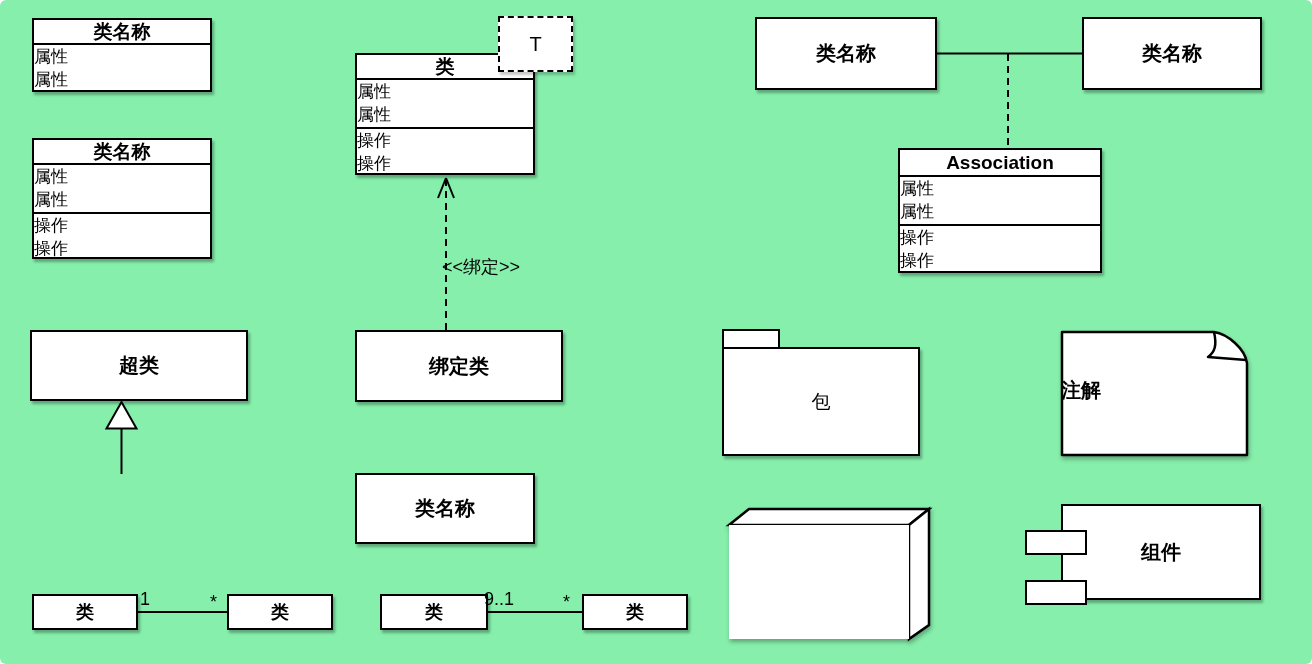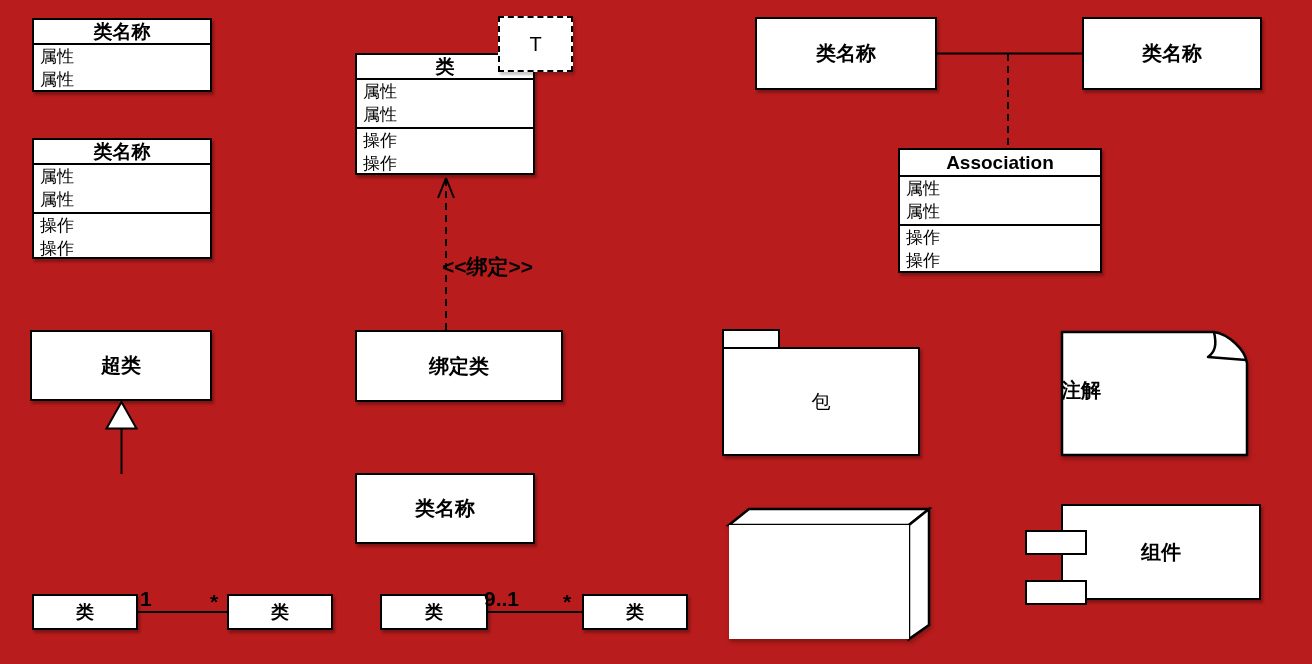--- a/index.html
+++ b/index.html
@@ -1,40 +1,40 @@
 <!DOCTYPE html>
 <html><head>
 <meta charset="utf-8">
 <style>
   html,body{margin:0;padding:0;background:#ffffff;}
   #canvas{
-    position:relative;width:1312px;height:664px;background:#b91c1c;overflow:hidden;
-    font-family:"Liberation Sans",sans-serif;color:#000;
+    position:relative;width:1312px;height:664px;background:#86efac;overflow:hidden;
+    font-family:"Liberation Sans",sans-serif;color:#000;border-radius:6px;
   }
   #wires{position:absolute;left:0;top:0;width:1312px;height:664px;}
   .box{
     position:absolute;box-sizing:border-box;background:#fff;border:2px solid #000;
     box-shadow:1.5px 3px 2.5px rgba(0,0,0,0.30);
   }
   .lbl{display:flex;align-items:center;justify-content:center;font-weight:bold;font-size:20px;}
   .cls-header{
     box-sizing:border-box;border-bottom:2px solid #000;text-align:center;
     font-weight:bold;font-size:19px;line-height:23px;height:25px;
   }
   .compartment{
-    box-sizing:border-box;font-size:17px;line-height:23px;padding:0 0 0 6px;
+    box-sizing:border-box;font-size:17px;line-height:23px;padding:0 0 0 0;
     overflow:hidden;
   }
   .compartment.mid{border-bottom:2px solid #000;}
   .dashedbox{
     position:absolute;box-sizing:border-box;background:#fff;border:2.5px dashed #000;
     display:flex;align-items:center;justify-content:center;font-size:20px;
     box-shadow:1.5px 3px 2.5px rgba(0,0,0,0.22);z-index:5;
   }
-  .floatlbl{position:absolute;font-size:21px;line-height:20px;white-space:nowrap;font-weight:bold;}
+  .floatlbl{position:absolute;font-size:18px;line-height:20px;white-space:nowrap;}
   .shape-shadow{filter:drop-shadow(1.5px 3px 2px rgba(0,0,0,0.30));}
   svg line,svg polygon,svg path{stroke:#000;}
 </style>
 </head>
 <body>
 
 <div id="canvas">
 
   <svg id="wires" viewBox="0 0 1312 664">
 
@@ -76,21 +76,21 @@
     <div class="compartment mid" style="height:49px">
       <div>属性</div>
       <div>属性</div>
     </div>
     <div class="compartment" style="height:44px">
       <div>操作</div>
       <div>操作</div>
     </div>
   </div>
 
-  <div class="box lbl" style="left:30px;top:330px;width:182px;height:71px">
+  <div class="box lbl" style="left:30px;top:330px;width:218px;height:71px">
     <span>超类</span>
   </div>
 
   <div class="box lbl" style="left:32px;top:594px;width:106px;height:36px;font-size:18px">
     <span>类</span>
   </div>
   <div class="box lbl" style="left:227px;top:594px;width:106px;height:36px;font-size:18px">
     <span>类</span>
   </div>
   <div class="floatlbl" style="left:140px;top:589px">1</div>

